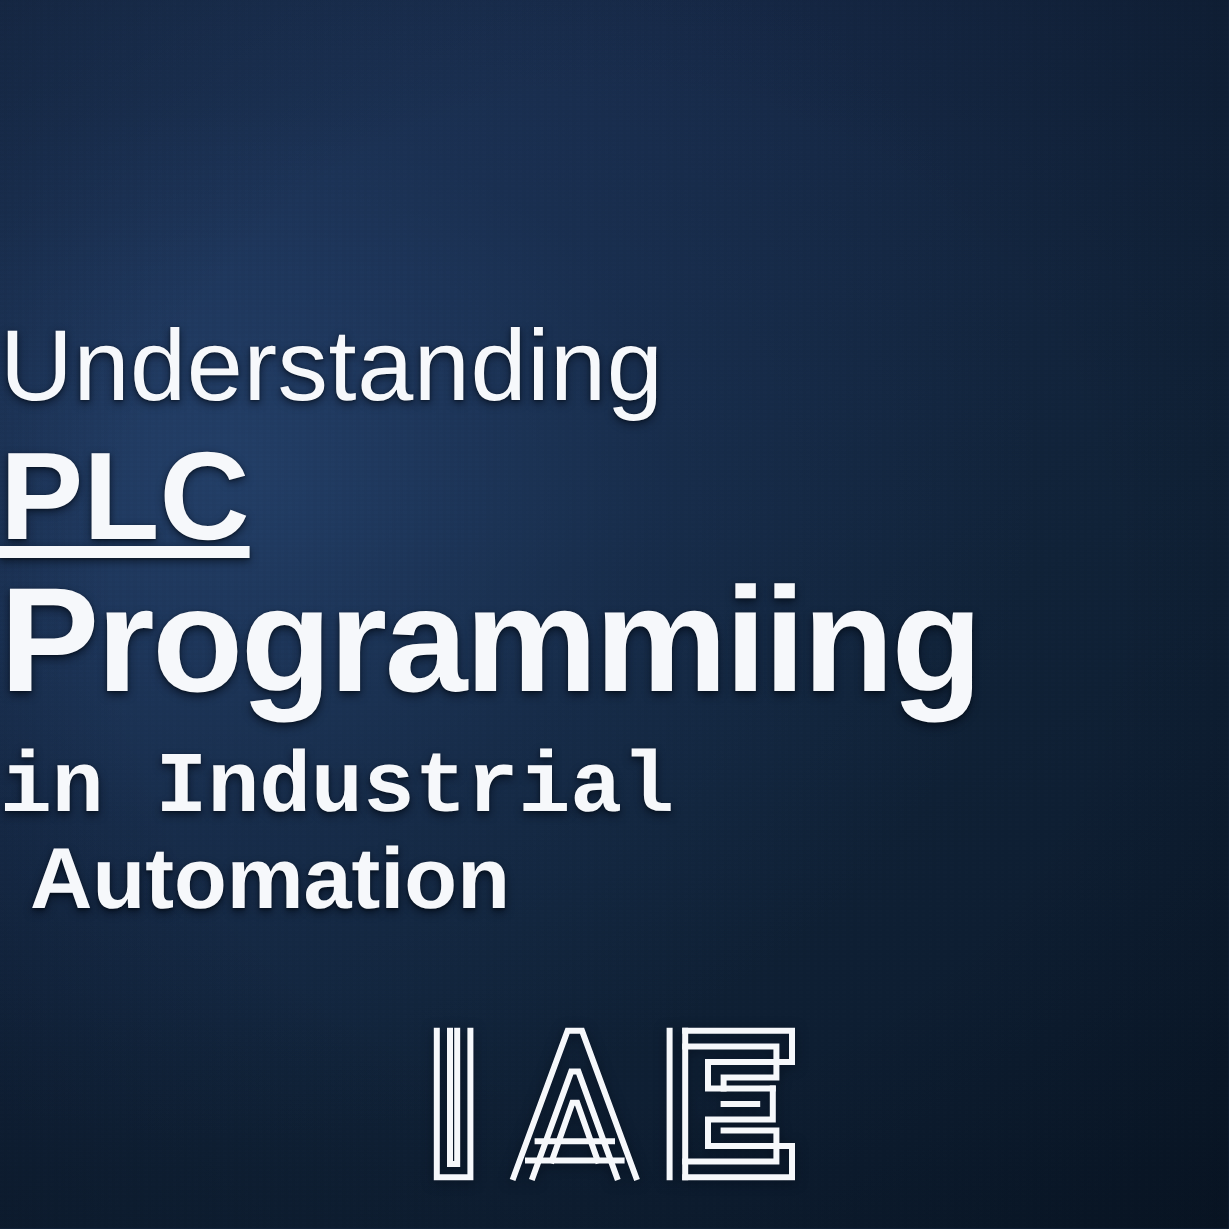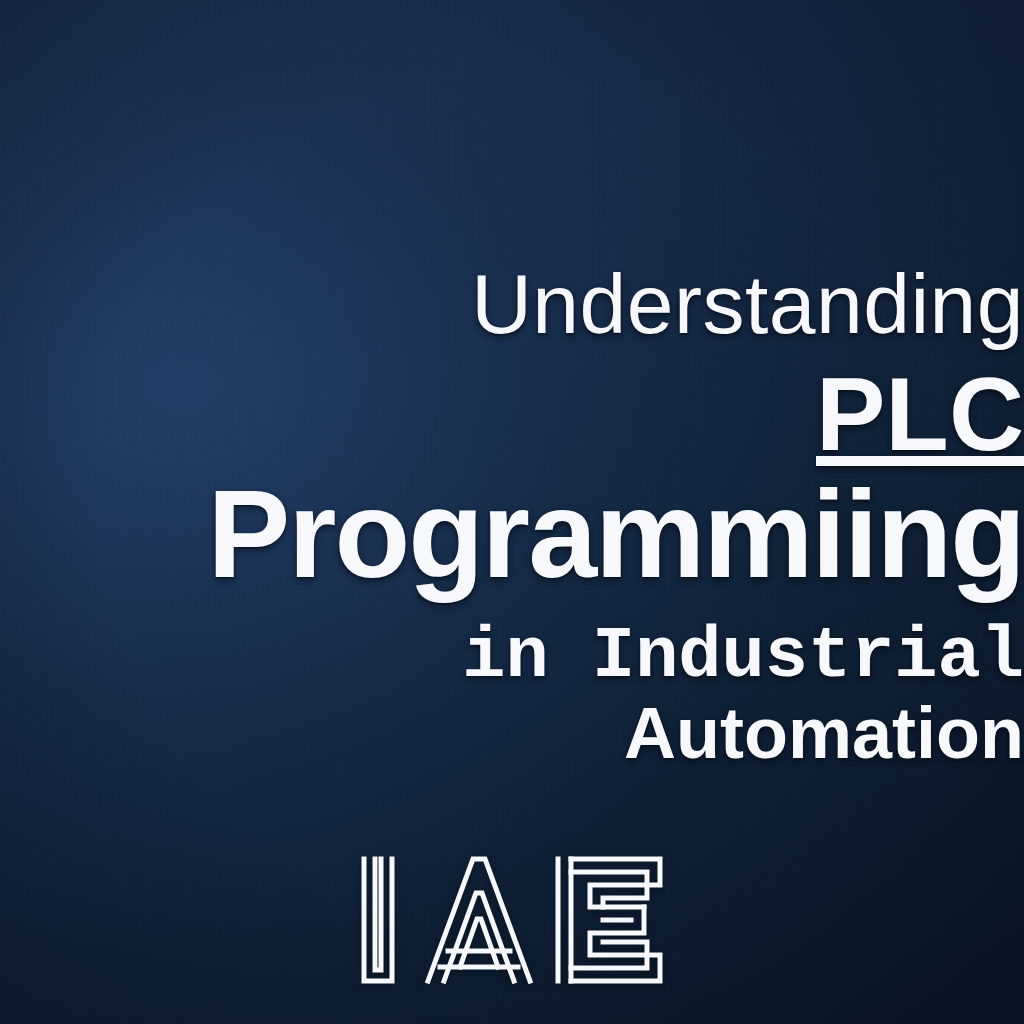--- a/index.html
+++ b/index.html
@@ -41,21 +41,21 @@
     pointer-events: none;
     background: radial-gradient(ellipse 78% 78% at 50% 48%, rgba(0,0,0,0) 52%, rgba(3,10,20,0.40) 100%);
   }
 
   
   #title-block {
     position: absolute;
     left: 0;
     right: 0;
     top: 262px;
-    text-align: right;
+    text-align: left;
     color: #f6f8fb;
   }
 
   .tl {
     display: block;
     white-space: nowrap;
     line-height: 1.0;
     letter-spacing: -0.5px;
     text-shadow: 0 3px 7px rgba(2,8,18,0.60), 0 1px 2px rgba(2,8,18,0.45);
   }
@@ -87,20 +87,21 @@
     font-weight: 600;
     letter-spacing: 0px;
     margin-bottom: 4px;
     font-family: Liberation Mono, monospace;
   }
 
   #line-automation {
     font-size: 72px;
     font-weight: 600;
     letter-spacing: 0px;
+    margin-left: 25px;
   }
 
   
   #logo {
     position: absolute;
     left: 50%;
     transform: translateX(-50%);
     top: 855px;
     width: 320px;
     height: 130px;

